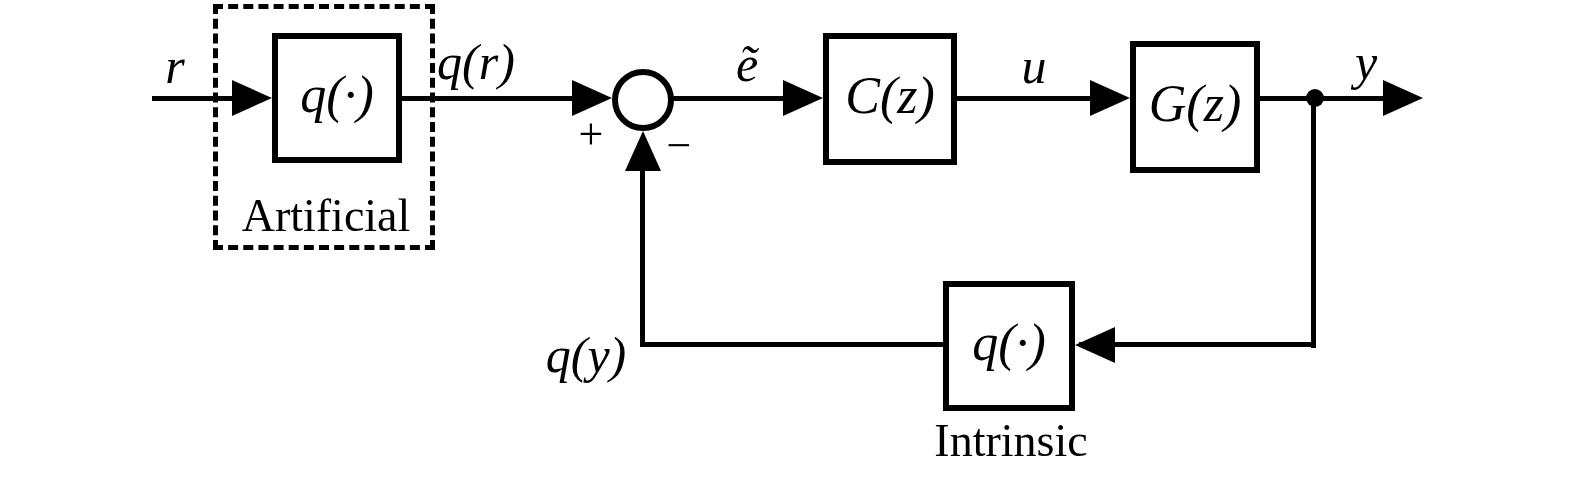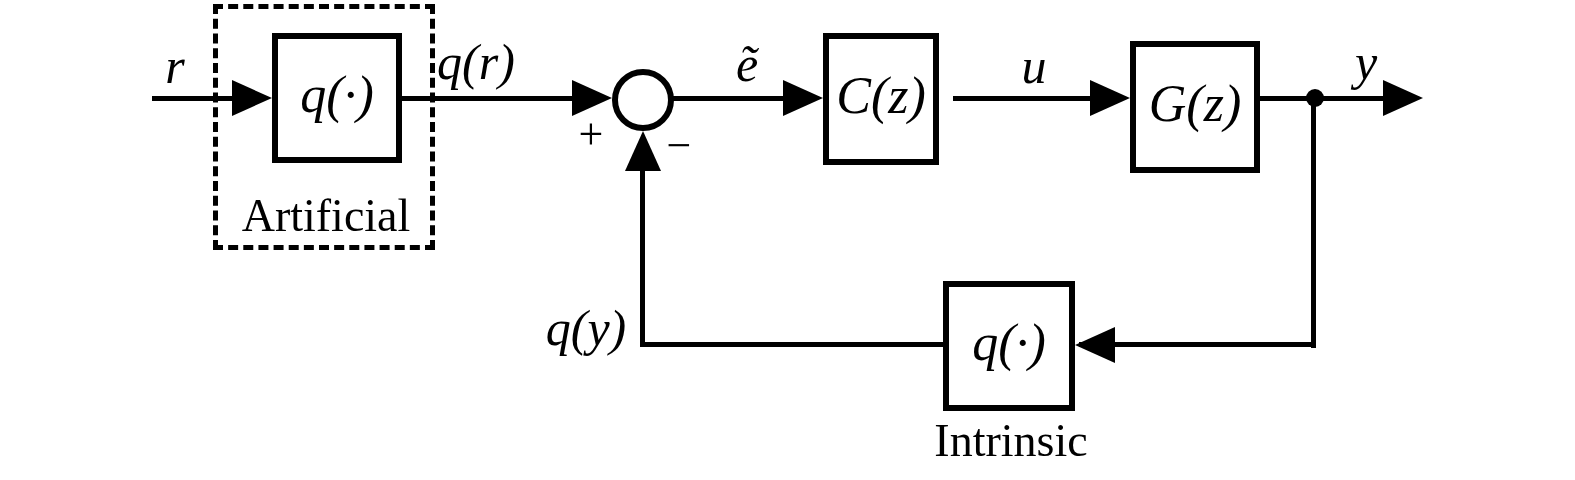--- a/index.html
+++ b/index.html
@@ -111,33 +111,33 @@
   <div class="arr right" style="left:572px; top:80px;"></div>
   <div class="arr right" style="left:783px; top:80px;"></div>
   <div class="arr right" style="left:1090px; top:80px;"></div>
   <div class="arr right" style="left:1383px; top:80px;"></div>
   <div class="arr left" style="left:1075px; top:327px;"></div>
   <div class="arr up" style="left:625px; top:131px;"></div>
 
   <div class="dashed-box" style="left:213px; top:4px; width:222px; height:246px;"></div>
 
   <div class="block" style="left:272px; top:33px; width:130px; height:130px;">q(·)</div>
-  <div class="block" style="left:823px; top:33px; width:116px; height:132px;">C(z)</div>
+  <div class="block" style="left:823px; top:33px; width:134px; height:132px;">C(z)</div>
   <div class="block" style="left:1130px; top:33px; width:130px; height:132px;margin-top:8px;">G(z)</div>
   <div class="block" style="left:943px; top:281px; width:132px; height:130px;">q(·)</div>
 
   <div class="sum" style="left:612px; top:69px;"></div>
   <div class="dot" style="left:1306px; top:89px;"></div>
 
   <span class="lbl" style="left:175px; top:66px;">r</span>
   <span class="lbl" style="left:476px; top:62px;">q(r)</span>
   <span class="lbl" style="left:747px; top:64px;">ẽ</span>
   <span class="lbl" style="left:1034px; top:66px;">u</span>
   <span class="lbl" style="left:1366px; top:62px;">y</span>
-  <span class="lbl" style="left:586px; top:328px;text-align:right;">q(y)</span>
+  <span class="lbl" style="left:586px; top:355px;text-align:right;">q(y)</span>
 
   <span class="sign" style="left:591px; top:135px;">+</span>
   <span class="sign" style="left:679px; top:146px;">−</span>
 
   <span class="caption" style="left:1011px; top:441px;">Intrinsic</span>
   <span class="caption" style="left:326px; top:216px;">Artificial</span>
 
 </div>
 
 </body></html>

